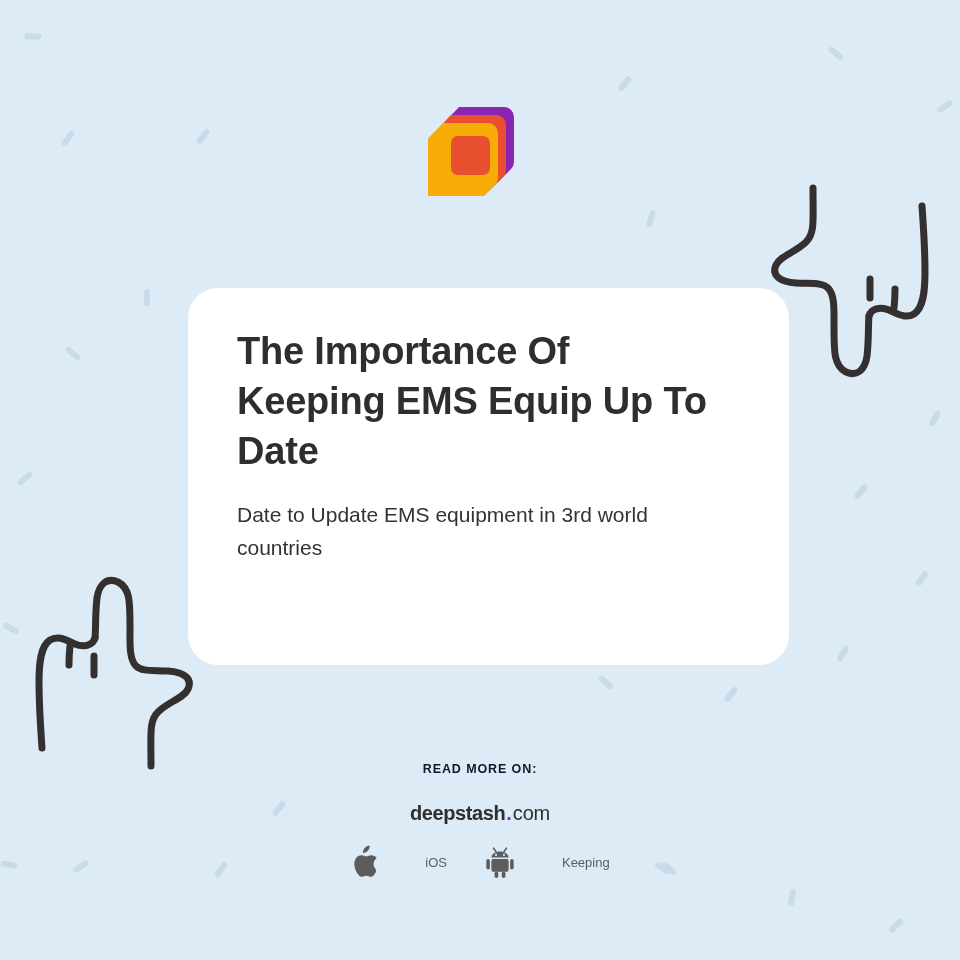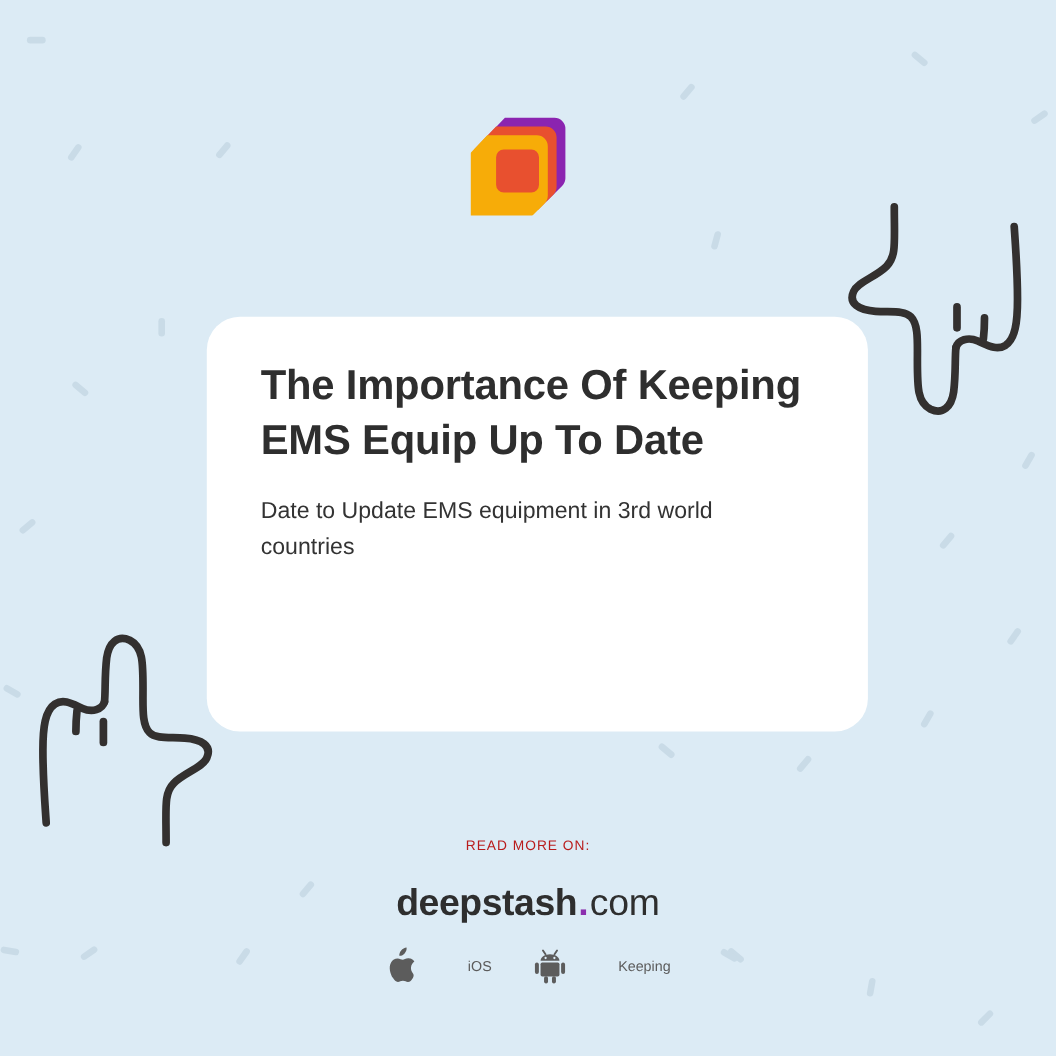--- a/index.html
+++ b/index.html
@@ -65,21 +65,21 @@
   
   #card {
     position: absolute;
     left: 188px;
     top: 288px;
     width: 601px;
     height: 377px;
     background: #ffffff;
     border-radius: 30px;
     box-sizing: border-box;
-    padding: 38px 26px 0 49px;
+    padding: 38px 76px 0 49px;
   }
   #card-title {
     margin: 0;
     font-size: 38px;
     line-height: 50px;
     font-weight: bold;
     color: #2e2e2e;
     letter-spacing: -0.2px;
   }
   #card-subtitle {
@@ -94,28 +94,28 @@
   
   #footer {
     position: absolute;
     left: 0;
     top: 762px;
     width: 960px;
     text-align: center;
   }
   #read-more-on {
     font-size: 12.5px;
-    font-weight: normal;
+    font-weight: bold;
     letter-spacing: 0.9px;
-    color: #b91c1c;
+    color: #0f172a;
     margin: 0;
   }
   #brand {
     margin-top: 26px;
-    font-size: 34px;
+    font-size: 20px;
     color: #2e2e2e;
     white-space: nowrap;
   }
   #brand-name {
     font-weight: bold;
     letter-spacing: -0.4px;
   }
   #brand-dot {
     color: #8b2fae;
     font-weight: bold;

